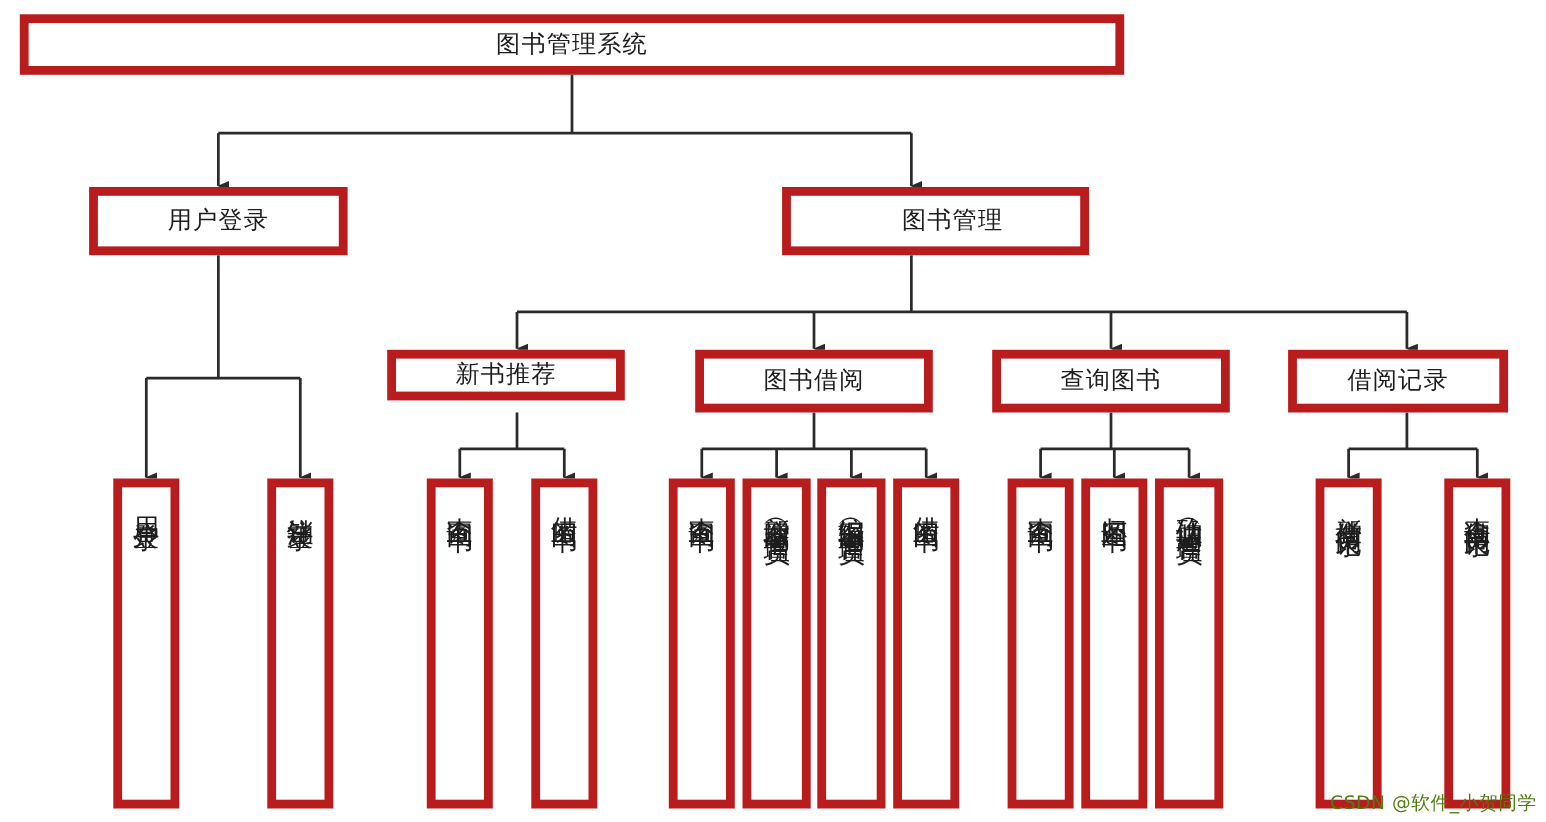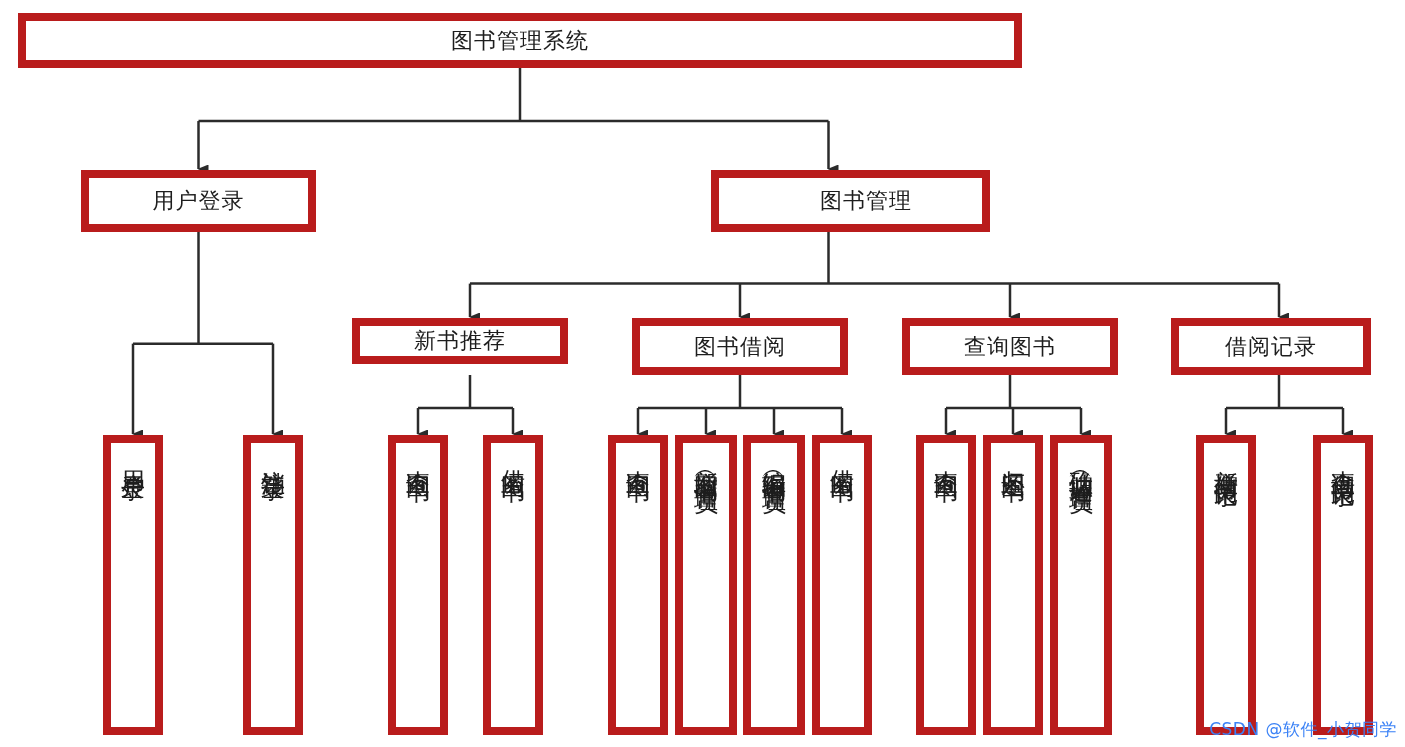--- a/index.html
+++ b/index.html
@@ -58,21 +58,21 @@
     font-size: 24px;
     letter-spacing: 3px;
     line-height: 1;
     white-space: normal;
   }
   .watermark {
     position: absolute;
     right: 8px;
     bottom: 6px;
     font-size: 17px;
-    color: #3b82f6;
+    color: #4d7c0f;
     letter-spacing: 0.5px;
     z-index: 5;
     white-space: nowrap;
     font-family: "DejaVu Sans", "Liberation Sans", sans-serif;
   }
 </style>
 </head>
 <body>
 
 <div id="diagram">

